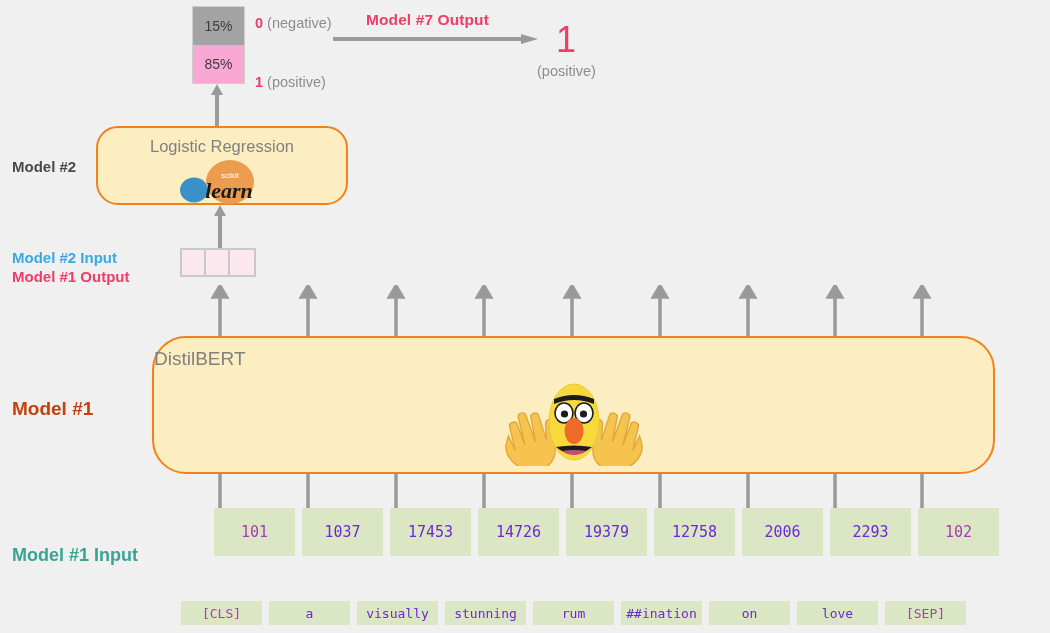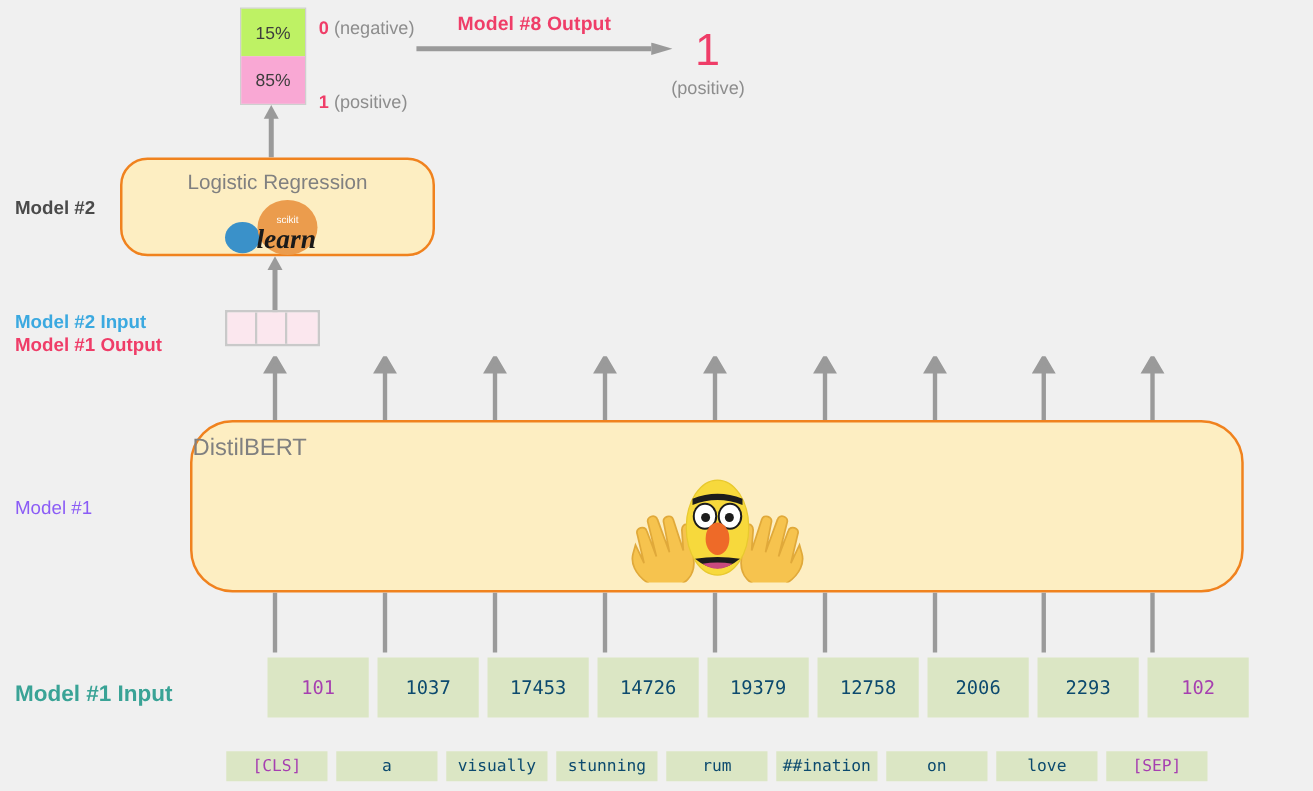--- a/index.html
+++ b/index.html
@@ -34,21 +34,21 @@
   .prob-cell {
     height: 50%;
     box-sizing: border-box;
     display: flex;
     align-items: center;
     justify-content: center;
     font-size: 14px;
     color: #3d3d3d;
     font-family: "Liberation Sans", sans-serif;
   }
-  .prob-neg { background: #bef264; }
+  .prob-neg { background: #a3a3a3; }
   .prob-pos { background: #f9a8d4; }
 
   
   .legend-row {
     position: absolute;
     font-size: 14.5px;
     white-space: nowrap;
   }
   .legend-row .cls {
     color: #ef3d68;
@@ -147,23 +147,23 @@
   }
   .vec-cell:last-child { border-right: none; }
 
   
   #out-arrows { left: 0; top: 285px; width: 1050px; height: 52px; }
   #in-lines   { left: 0; top: 474px; width: 1050px; height: 52px; }
 
   
   #model1-label {
     left: 12px; top: 398px;
-    font-size: 15px;
-    font-weight: normal;
-    color: #8b5cf6;
+    font-size: 19px;
+    font-weight: bold;
+    color: #c2410c;
   }
   #bert-box {
     left: 152px; top: 336px;
     width: 843px; height: 138px;
     background: #fdeec2;
     border: 2px solid #f0821e;
     border-radius: 34px;
     box-sizing: border-box;
   }
   #bert-title {
@@ -187,31 +187,31 @@
     font-size: 18px;
     font-weight: bold;
     color: #3aa396;
   }
   .token-row {
     position: absolute;
     left: 181px;
     display: flex;
     gap: 7px;
   }
-  #ids-row  { top: 526px; padding-left: 33px; }
+  #ids-row  { top: 508px; padding-left: 33px; }
   #toks-row { top: 601px; }
   .tok-cell {
     width: 81px;
     background: #dbe6c4;
     display: flex;
     align-items: center;
     justify-content: center;
     font-family: "DejaVu Sans Mono", monospace;
     font-size: 14px;
-    color: #0c4a6e;
+    color: #6d28d9;
   }
   #ids-row .tok-cell  { height: 48px; font-size: 15px; }
   #toks-row .tok-cell { height: 24px; font-size: 13px; }
   .tok-special { color: #a63fb0; }
 </style>
 </head>
 <body>
 
 <div class="stage">
 
@@ -222,21 +222,21 @@
 
   <div class="legend-row" id="legend-neg">
     <span class="cls">0</span>
     <span class="paren">(negative)</span>
   </div>
   <div class="legend-row" id="legend-pos">
     <span class="cls">1</span>
     <span class="paren">(positive)</span>
   </div>
 
-  <div class="abs" id="model2-output-label">Model #8 Output</div>
+  <div class="abs" id="model2-output-label">Model #7 Output</div>
   <svg class="abs" id="model2-output-arrow" viewBox="0 0 205 10">
     <line x1="0" y1="5" x2="188" y2="5" stroke="#9a9a9a" stroke-width="4"></line>
     <polygon points="188,0 205,5 188,10" fill="#9a9a9a"></polygon>
   </svg>
   <div class="abs" id="final-output-value">1</div>
   <div class="abs" id="final-output-caption">(positive)</div>
 
   <svg class="abs" id="arrow-lr-to-prob" viewBox="0 0 14 42">
     <line x1="7" y1="42" x2="7" y2="10" stroke="#9a9a9a" stroke-width="4"></line>
     <polygon points="1,11 7,0 13,11" fill="#9a9a9a"></polygon>

